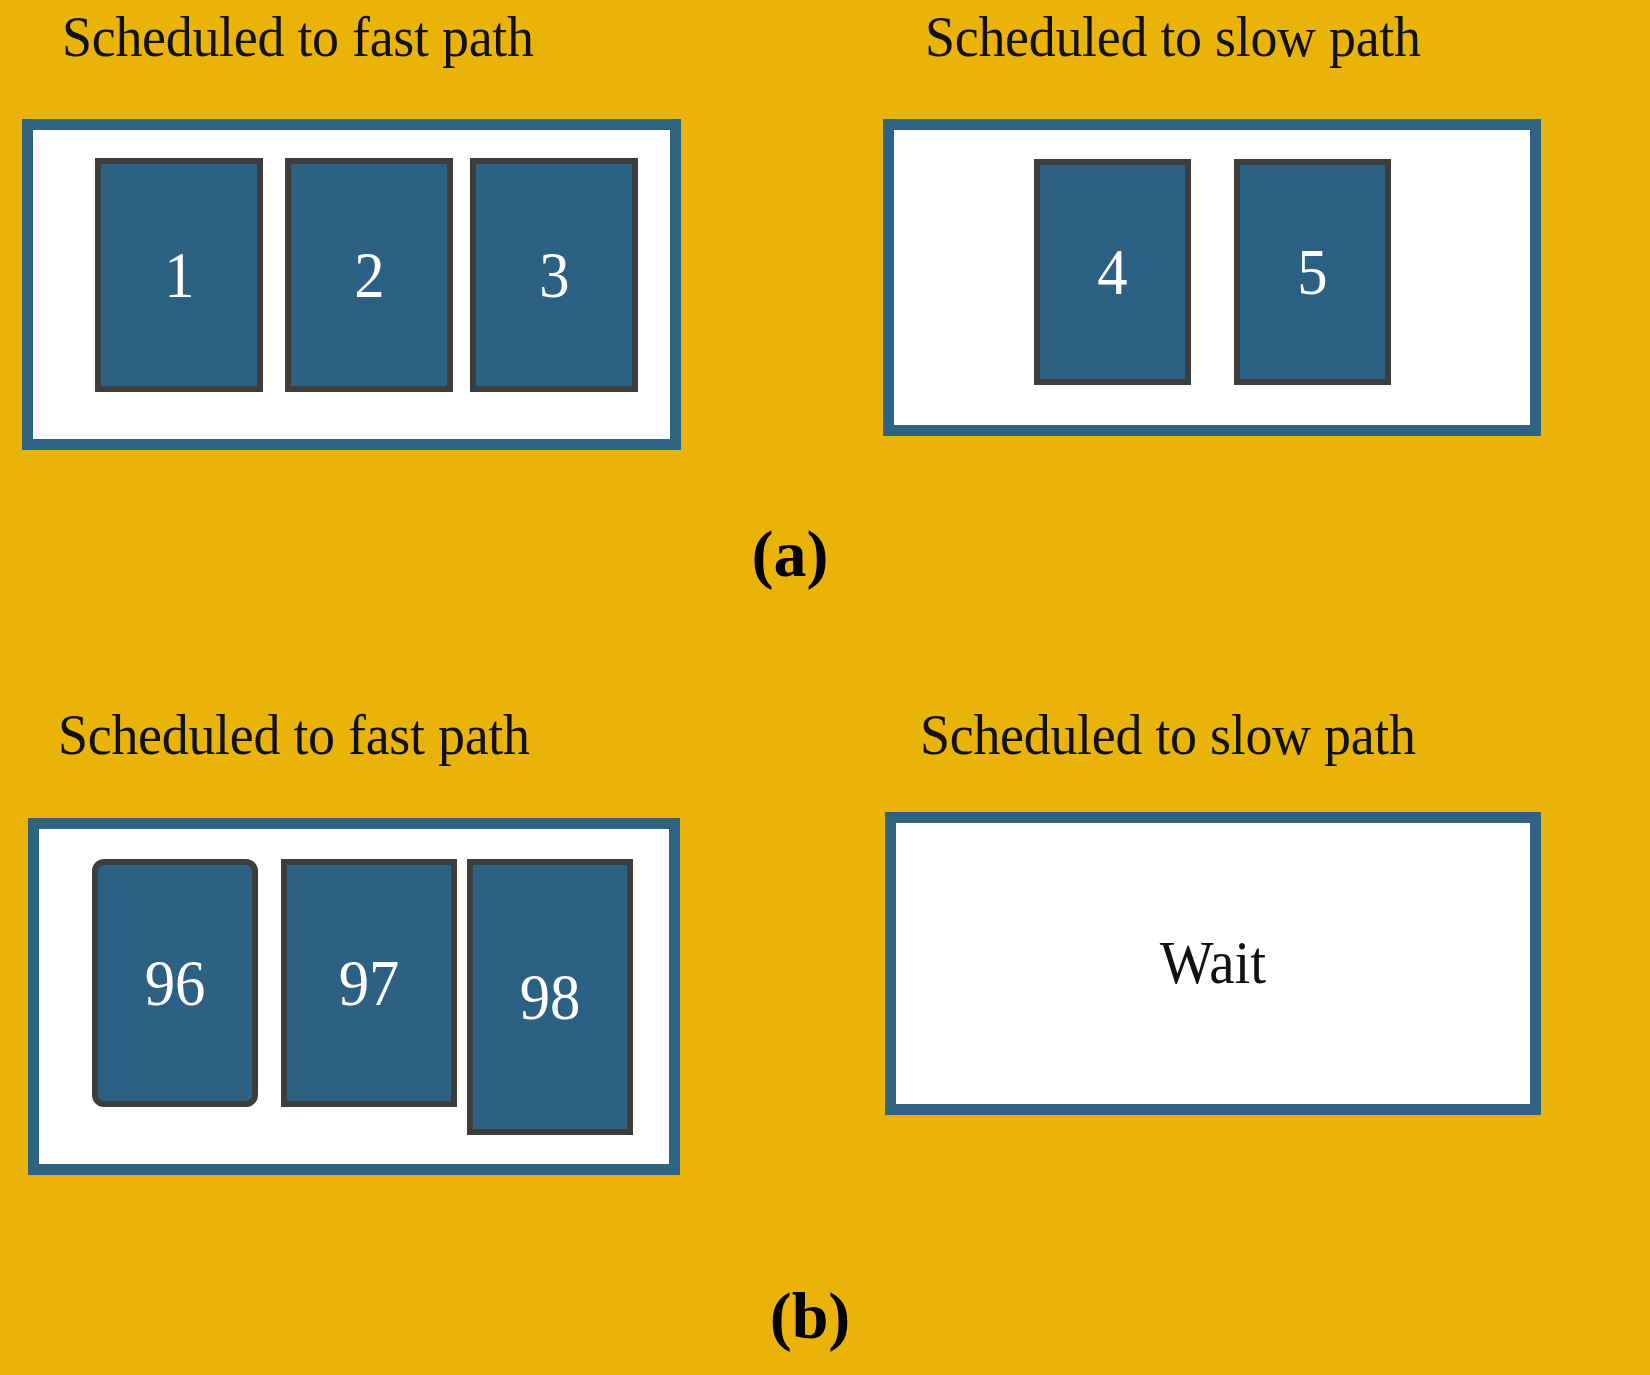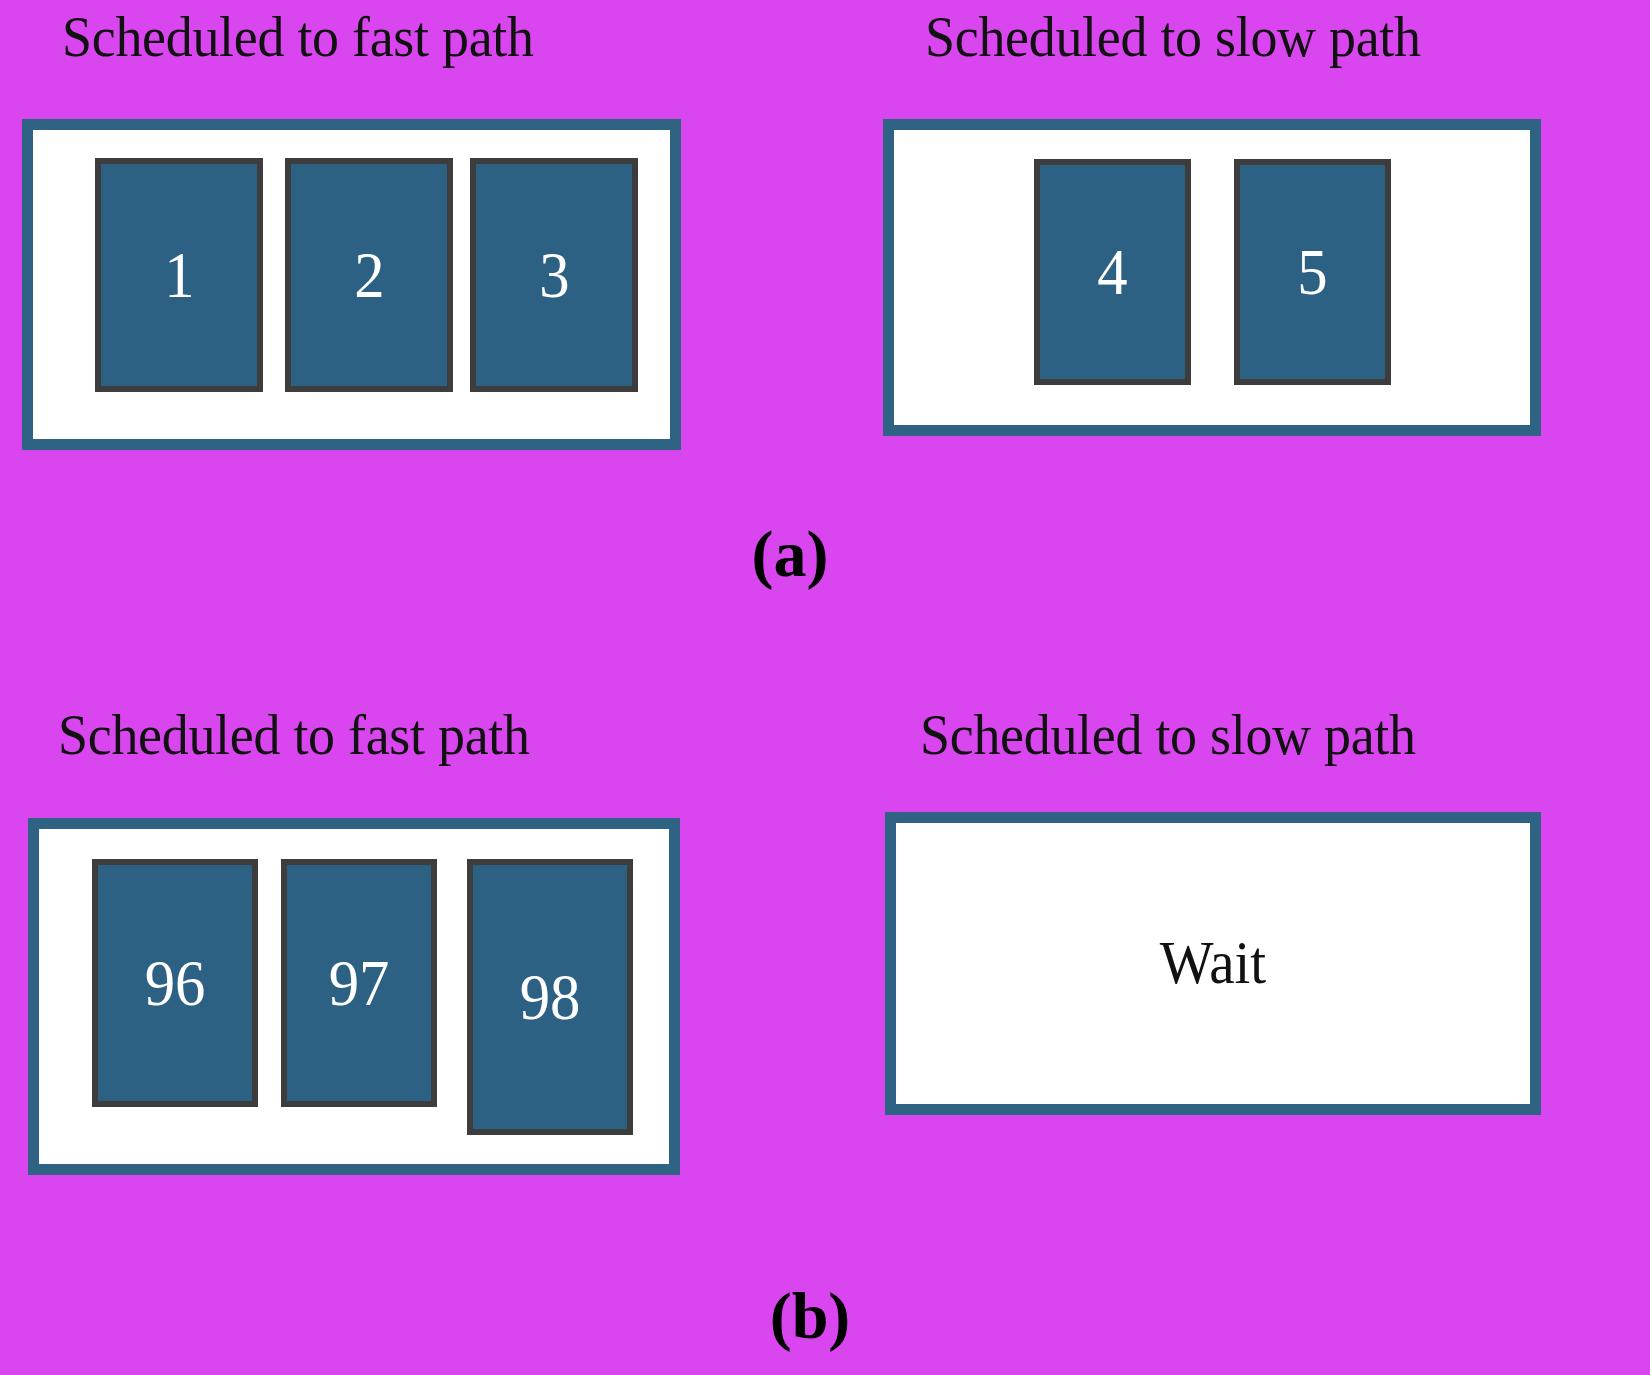--- a/index.html
+++ b/index.html
@@ -9,21 +9,21 @@
     background: #ffffff;
   }
   body {
     font-family: "Liberation Serif", "DejaVu Serif", serif;
     color: #151515;
   }
   #canvas {
     position: relative;
     width: 1650px;
     height: 1375px;
-    background: #d946ef;
+    background: #eab308;
     overflow: hidden;
   }
 
   
   .panel-heading {
     position: absolute;
     font-family: "Liberation Serif", "DejaVu Serif", serif;
     font-size: 58px;
     line-height: 1.0;
     color: #111111;
@@ -121,24 +121,24 @@
       </div>
     </div>
   </div>
 
   <div class="subfig-caption" style="left:680px; top:516px; width:220px;">(a)</div>
 
   <div class="panel-heading" style="left:58px; top:706px;">Scheduled to fast path</div>
 
   <div class="queue-panel" style="left:28px; top:818px; width:652px; height:357px;">
     <div class="queue-inner">
-      <div class="task-block" style="left:53px; top:30px; width:166px; height:248px;">
+      <div class="task-block" style="left:53px; top:30px; width:166px; height:248px;border-radius:12px;">
         <span class="task-label">96</span>
       </div>
-      <div class="task-block" style="left:242px; top:30px; width:156px; height:248px;">
+      <div class="task-block" style="left:242px; top:30px; width:176px; height:248px;">
         <span class="task-label">97</span>
       </div>
       <div class="task-block" style="left:428px; top:30px; width:166px; height:276px;">
         <span class="task-label">98</span>
       </div>
     </div>
   </div>
 
   <div class="panel-heading" style="left:920px; top:706px;">Scheduled to slow path</div>
 

